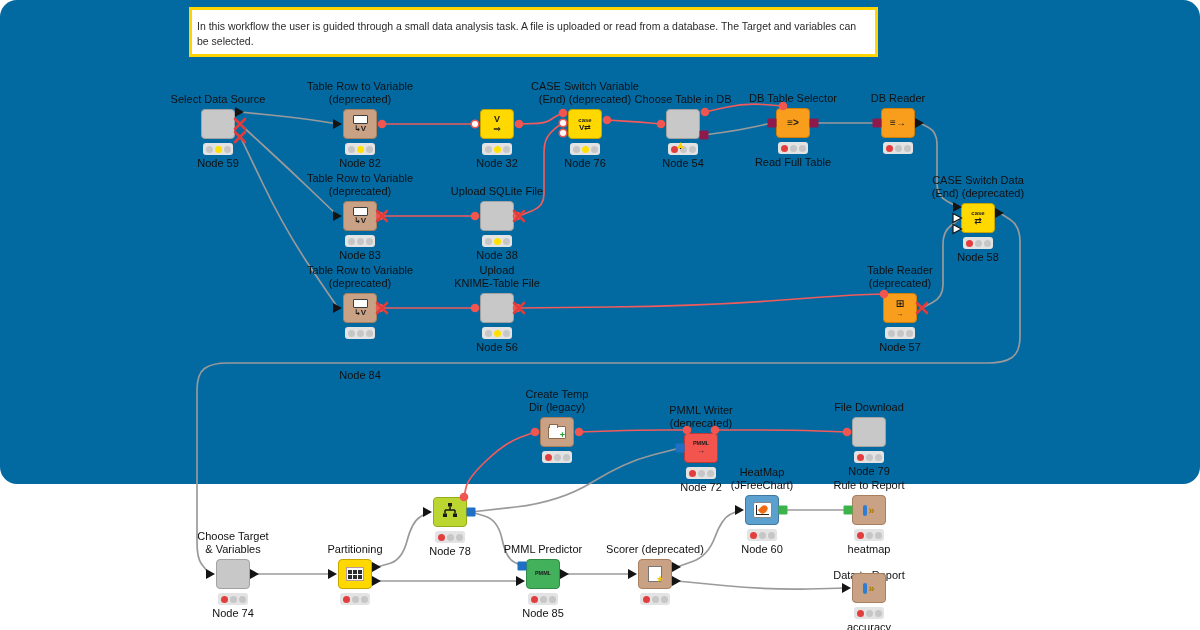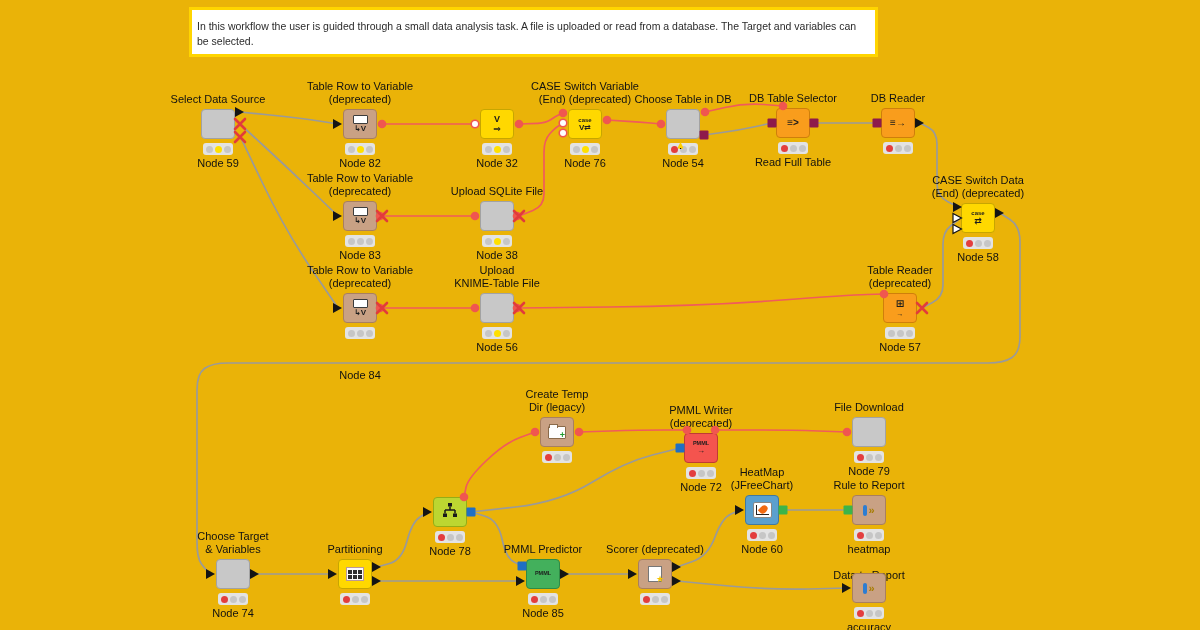--- a/index.html
+++ b/index.html
@@ -1,17 +1,17 @@
 <!DOCTYPE html>
 <html><head>
 <meta charset="utf-8">
 <style>
   html,body{margin:0;padding:0;background:#fff;width:1200px;height:630px;overflow:hidden;
     font-family:"Liberation Sans","DejaVu Sans",sans-serif;}
-  #stage{position:relative;width:1200px;height:630px;background:#eab308;}
+  #stage{position:relative;width:1200px;height:484px;background:#0369a1;border-radius:17px;}
   svg.layer{position:absolute;left:0;top:0;pointer-events:none;}
   #wires{z-index:1;} #portsvg{z-index:3;}
   .annot{position:absolute;z-index:2;background:#fff;border:3px solid #ffd500;
     box-sizing:border-box;padding:9px 6px 0 5px;font-size:10.5px;line-height:15px;color:#2b2b2b;}
   .node-box{position:absolute;z-index:2;width:34px;height:30px;border-radius:4px;
     box-sizing:border-box;border:1px solid rgba(0,0,0,.25);
     display:flex;flex-direction:column;align-items:center;justify-content:center;overflow:hidden;}
   .ntitle{position:absolute;z-index:2;width:170px;text-align:center;font-weight:normal;
     font-size:11px;line-height:13px;color:#111;}
   .nlabel{position:absolute;z-index:2;width:140px;text-align:center;font-size:11px;color:#111;}

